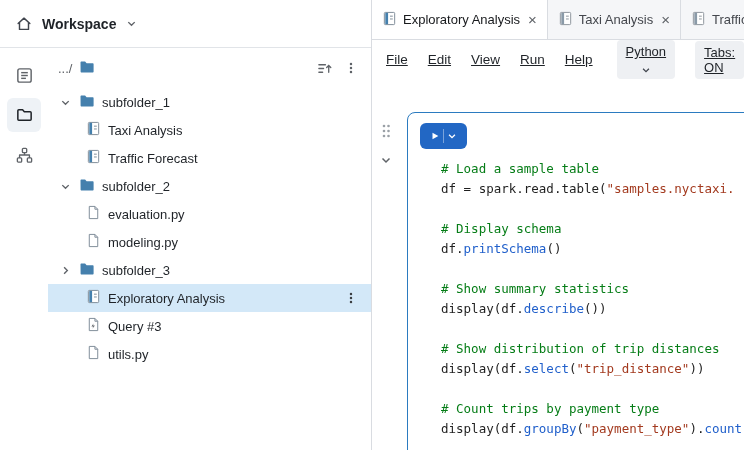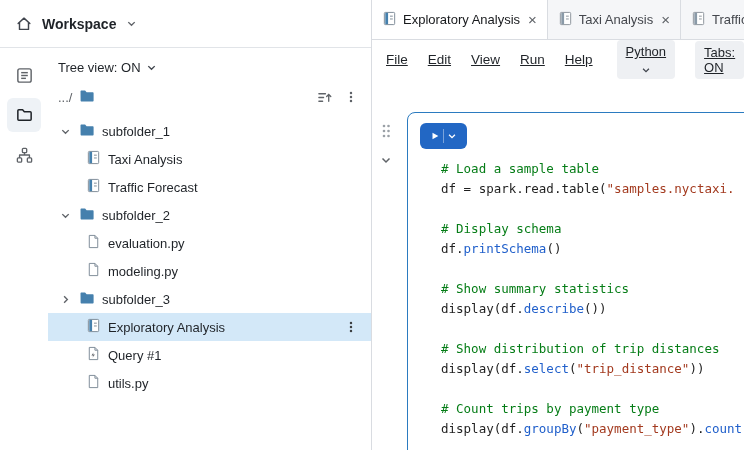--- a/index.html
+++ b/index.html
@@ -85,26 +85,20 @@
         <svg width="19" height="19" viewBox="0 0 20 20" fill="none" stroke="#5f6368" stroke-width="1.4" stroke-linejoin="round">
             <rect x="7.8" y="2.5" width="4.5" height="4.5" rx="1"></rect>
             <rect x="2.5" y="12.5" width="4.5" height="4.5" rx="1"></rect>
             <rect x="13" y="12.5" width="4.5" height="4.5" rx="1"></rect>
             <path d="M10 7v2.5M10 9.5H4.8v3M10 9.5h5.2v3"></path>
           </svg>
       </span>
     </div>
 
     <div class="tree">
-      <div class="treeview-toggle">
-        <span>Tree view: ON</span>
-        <svg width="11" height="11" viewBox="0 0 12 12" fill="none">
-            <path d="M2.5 4.5 6 8l3.5-3.5" stroke="#40454d" stroke-width="1.5"></path>
-          </svg>
-      </div>
 
       <div class="row root-row">
         <span class="dim">.../</span>
         <span><svg width="16" height="16" viewBox="0 0 16 16">
               <path d="M1.5 3.5c0-.6.4-1 1-1h3.6l1.5 1.7h6c.6 0 1 .4 1 1v7.3c0 .6-.4 1-1 1h-11c-.6 0-1-.4-1-1z" fill="#4580ad"></path>
             </svg></span>
         <span class="spacer"></span>
         <span class="iconbtn">
           <svg width="15" height="15" viewBox="0 0 16 16" fill="none" stroke="#5f6368" stroke-width="1.4" stroke-linecap="round">
               <path d="M2 4h7M2 8h5M2 12h4"></path>
@@ -205,21 +199,21 @@
             </svg>
         </span>
       </div>
 
       <div class="row child-row">
         <span><svg width="15" height="15" viewBox="0 0 16 16" fill="none" stroke="#7a8794">
               <path d="M3.5 1.5h6l3 3v10h-9z" fill="#fff"></path>
               <path d="M9.5 1.5v3h3"></path>
               <path d="M8 7 5.8 10h2l-1 2.5L9.5 9h-2z" fill="#5f6368" stroke="none"></path>
             </svg></span>
-        <span>Query #1</span>
+        <span>Query #3</span>
       </div>
       <div class="row child-row">
         <span><svg width="15" height="15" viewBox="0 0 16 16" fill="none" stroke="#7a8794">
               <path d="M3.5 1.5h6l3 3v10h-9z" fill="#fff"></path>
               <path d="M9.5 1.5v3h3"></path>
             </svg></span>
         <span>utils.py</span>
       </div>
     </div>
   </div>

